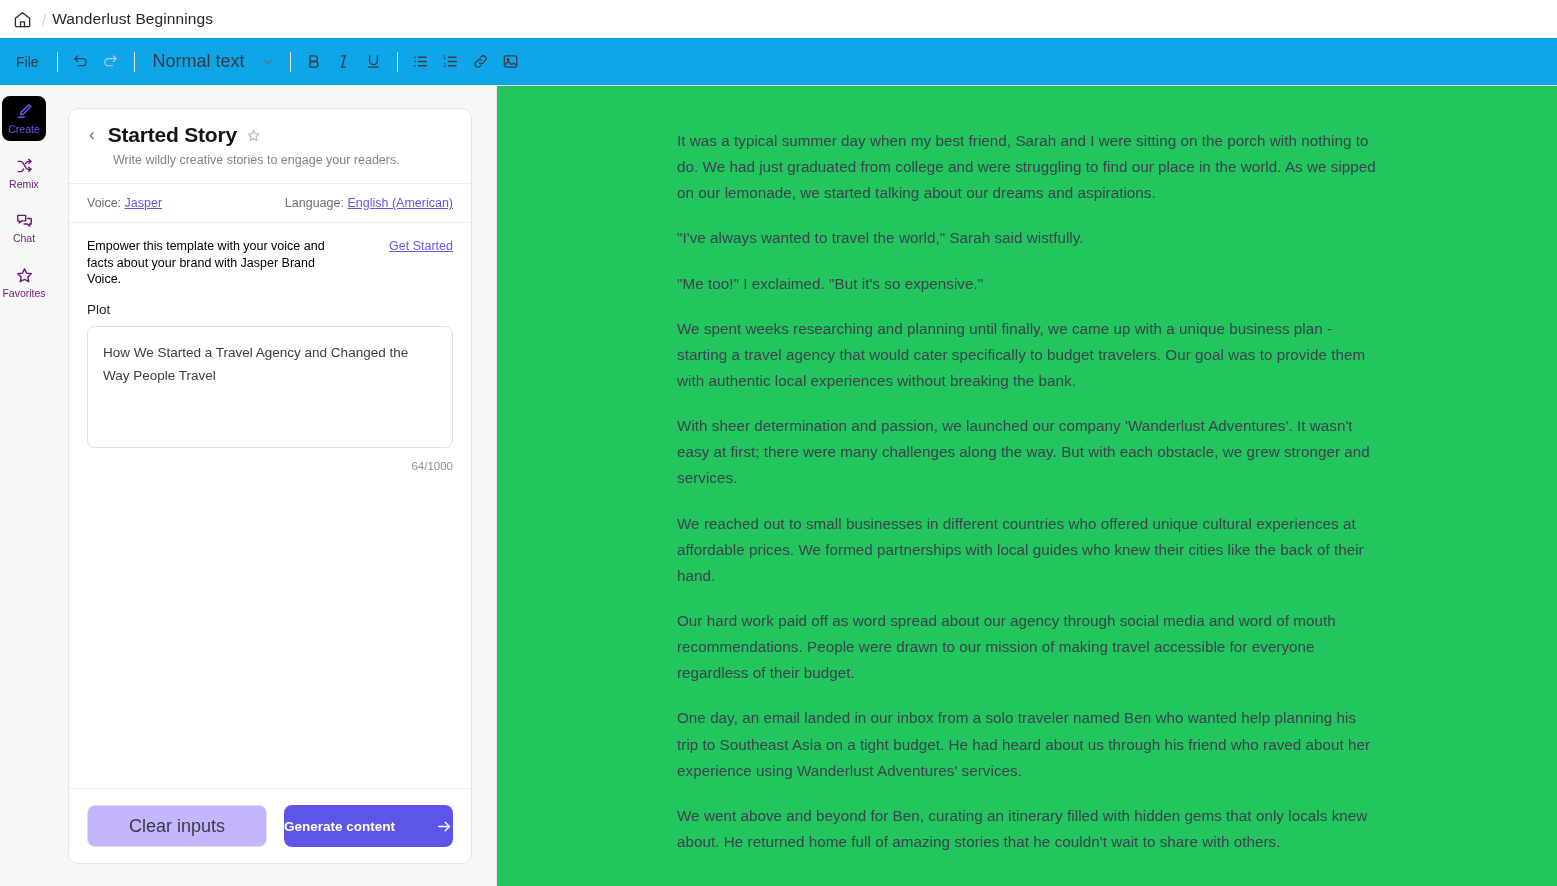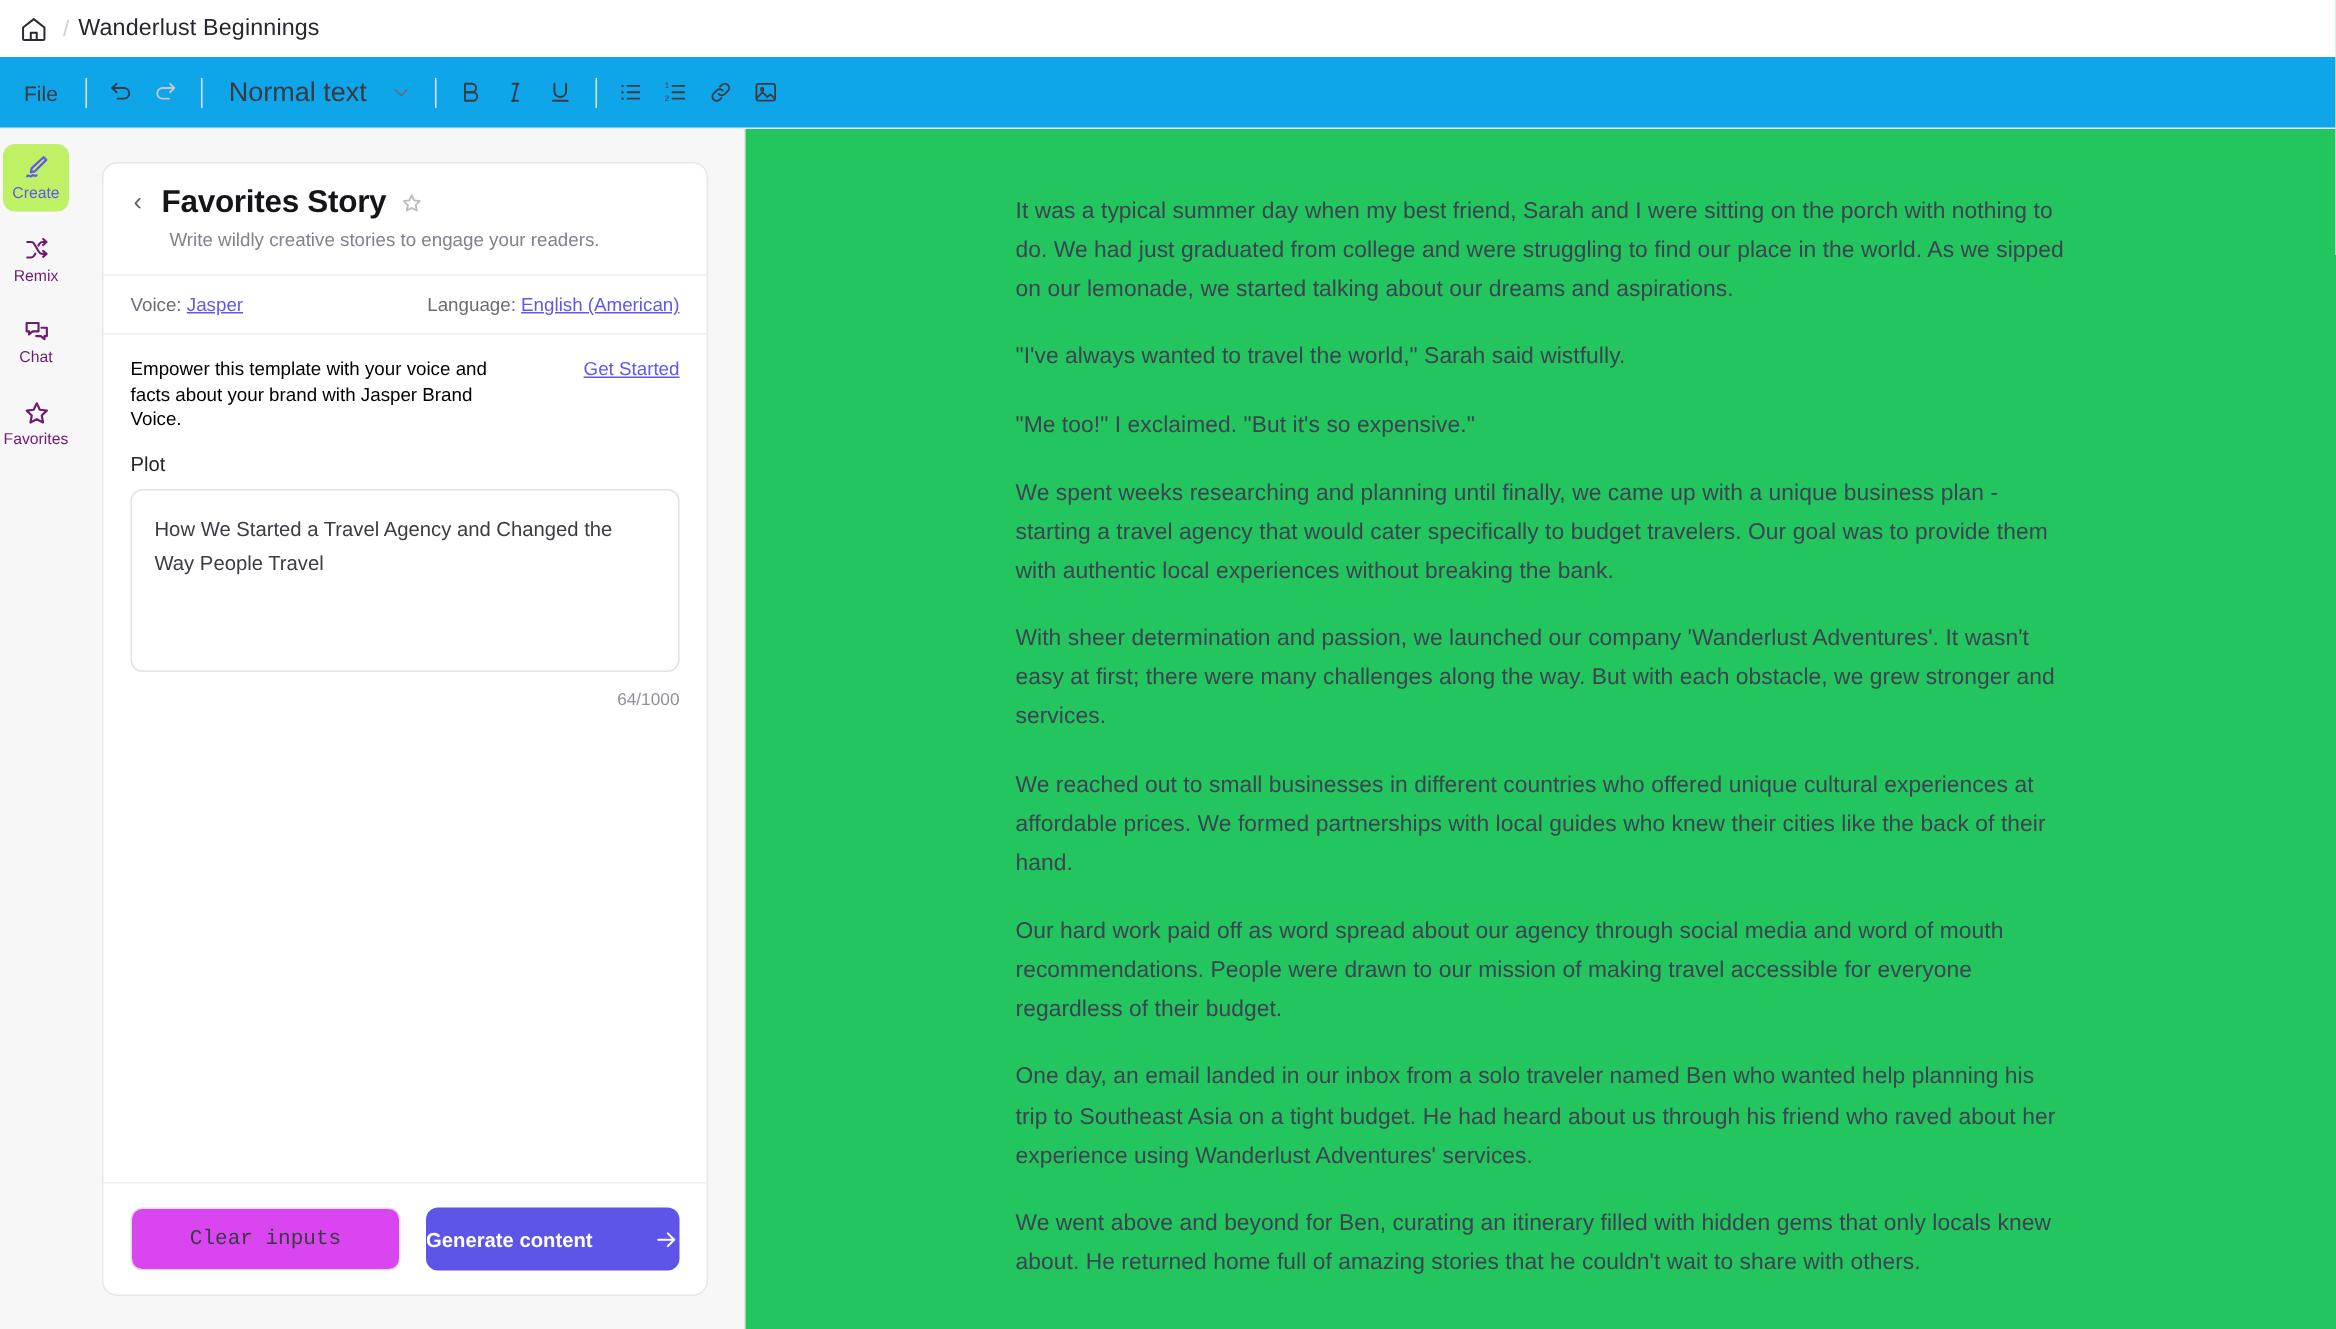--- a/index.html
+++ b/index.html
@@ -99,21 +99,21 @@
     padding: 6px 0 5px;
     display: flex;
     flex-direction: column;
     align-items: center;
     gap: 3px;
     border-radius: 8px;
     cursor: pointer;
     color: #701a75;
   }
   .rail-item.active {
-    background: #bef264;
+    background: #000000;
     color: #6258e8;
   }
   .rail-label { font-size: 10.5px; line-height: 1.1; }
 
   
   #panel {
     width: 449px;
     min-width: 449px;
     background: #f7f7f7;
     padding: 22px 24px 22px 20px;
@@ -222,23 +222,23 @@
     border-top: 1px solid #eeeef0;
     padding: 16px 18px;
     display: flex;
     gap: 17px;
   }
   .btn-clear {
     flex: 0 0 180px;
     height: 42px;
     border: 1px solid #dfdfe3;
     border-radius: 8px;
-    background: #d946ef;
-    font-family: Liberation Mono, monospace;
-    font-size: 14px;
+    background: #c4b5fd;
+    font-family: Liberation Sans, sans-serif;
+    font-size: 18px;
     color: #3a3a44;
     cursor: pointer;
   }
   .btn-gen {
     flex: 1;
     height: 42px;
     border: none;
     border-radius: 8px;
     background: #5d55e8;
     color: #fff;
@@ -430,21 +430,21 @@
       <span class="rail-label">Favorites</span>
     </div>
   </div>
 
   <div id="panel">
     <div id="card">
 
       <div class="card-head">
         <div class="title-row">
           <span class="back-chev">‹</span>
-          <span class="tpl-title">Favorites Story</span>
+          <span class="tpl-title">Started Story</span>
           <span class="fav-star">
             <span>
               <svg width="15" height="15" viewBox="0 0 24 24" fill="none" stroke="#b9b9c2" stroke-width="1.9" stroke-linecap="round" stroke-linejoin="round">
                 <path d="m12 3.6 2.6 5.4 5.9.8-4.3 4.1 1.1 5.9L12 17l-5.3 2.8 1.1-5.9-4.3-4.1 5.9-.8z"></path>
               </svg>
             </span>
           </span>
         </div>
         <div class="tpl-sub">Write wildly creative stories to engage your readers.</div>
       </div>

